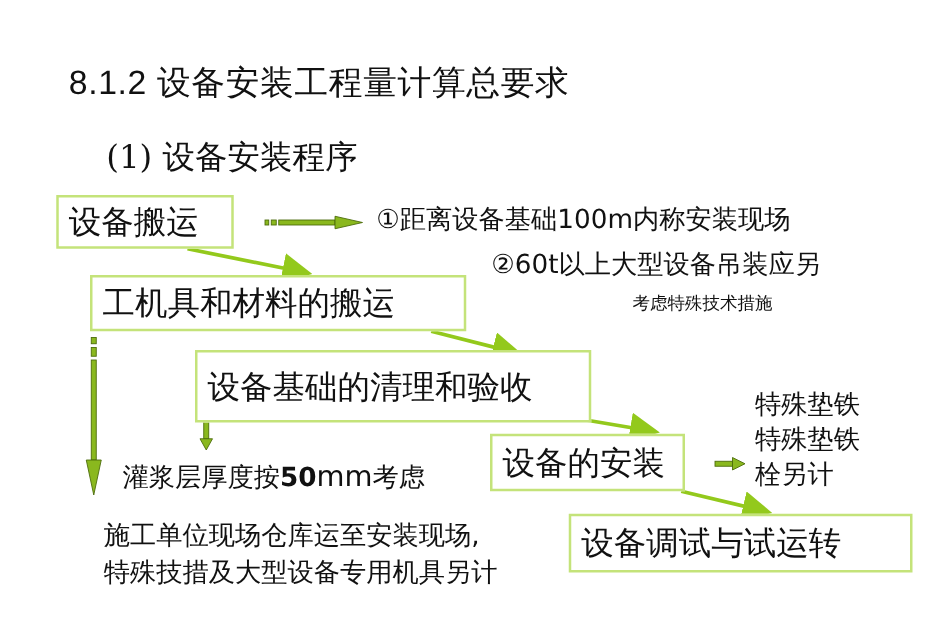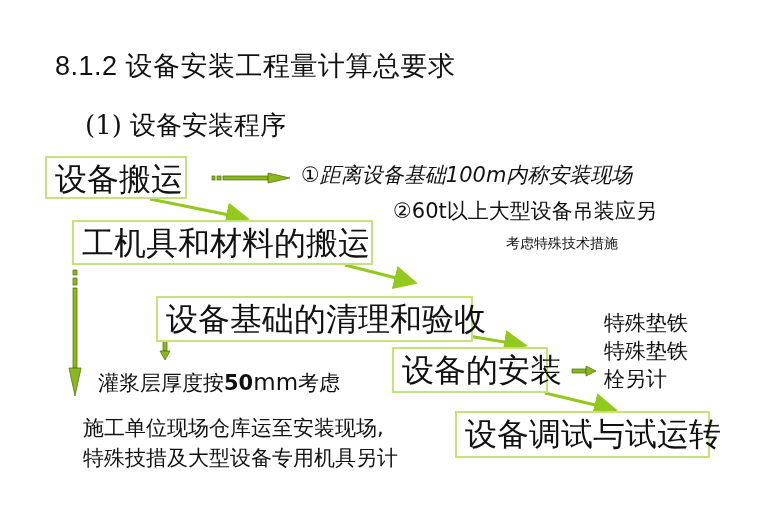--- a/index.html
+++ b/index.html
@@ -3,21 +3,21 @@
   <meta charset="utf-8">
   <style>
     html, body { margin:0; padding:0; background:#ffffff; }
     body { width:760px; height:508px; position:relative; overflow:hidden;
            font-family:"DejaVu Sans","Liberation Sans",sans-serif; color:#111; }
     .title { position:absolute; left:55px; top:48px; font-size:27px; white-space:nowrap;
              font-family:Liberation Sans, sans-serif; letter-spacing:0.5px; }
     .subtitle { position:absolute; left:85px; top:108px; font-size:26px; white-space:nowrap;
                 font-family:"DejaVu Serif","Liberation Serif",serif; }
     .box { position:absolute; border:2px solid #c4e37a; background:#fff; box-sizing:border-box;
-           display:flex; padding-left:8px; font-size:32px; white-space:nowrap; }
+           display:flex; align-items:center; padding-left:8px; font-size:26px; white-space:nowrap; }
     .note { position:absolute; font-size:20px; white-space:nowrap; line-height:1.3; }
     .note b { font-weight:bold; }
     svg.arrows { position:absolute; left:0; top:0; width:760px; height:508px; }
   </style>
 </head>
 <body>
 
 <div class="title">8.1.2 设备安装工程量计算总要求</div>
 <div class="subtitle">(1) 设备安装程序</div>
 
@@ -59,31 +59,31 @@
     <path d="M586,366 L596,371 L586,376 z" fill="#8ab81e" stroke="#4a6a0a" stroke-width="0.7"></path>
   </g>
 </svg>
 
 <div class="box" style="left:45px;top:156px;width:142px;height:43px;">
   <span>设备搬运</span>
 </div>
 <div class="box" style="left:72px;top:220px;width:301px;height:45px;">
   <span>工机具和材料的搬运</span>
 </div>
-<div class="box" style="left:156px;top:296px;width:317px;height:46px;">
+<div class="box" style="left:156px;top:280px;width:317px;height:58px;">
   <span>设备基础的清理和验收</span>
 </div>
 <div class="box" style="left:392px;top:347px;width:156px;height:46px;">
   <span>设备的安装</span>
 </div>
-<div class="box" style="left:455px;top:411px;width:255px;height:47px;">
+<div class="box" style="left:455px;top:411px;width:275px;height:47px;">
   <span>设备调试与试运转</span>
 </div>
 
-<div class="note" style="left:301px;top:162px;font-size:21px;font-style:italic;">①距离设备基础100m内称安装现场</div>
+<div class="note" style="left:301px;top:162px;font-size:21px;">①距离设备基础100m内称安装现场</div>
 <div class="note" style="left:393px;top:198px;font-size:21px;">②60t以上大型设备吊装应另</div>
 <div class="note" style="left:506px;top:234px;font-size:14px;">考虑特殊技术措施</div>
 
 <div class="note" style="left:98px;top:368px;font-size:21px;">
   <span>灌浆层厚度按</span><b>50</b><span style="font-size:23px;">mm</span><span>考虑</span>
 </div>
 
 <div class="note" style="left:35px;top:413px;font-size:21px;line-height:30px;margin-left:48px;">
   <div>施工单位现场仓库运至安装现场,</div>
   <div>特殊技措及大型设备专用机具另计</div>

